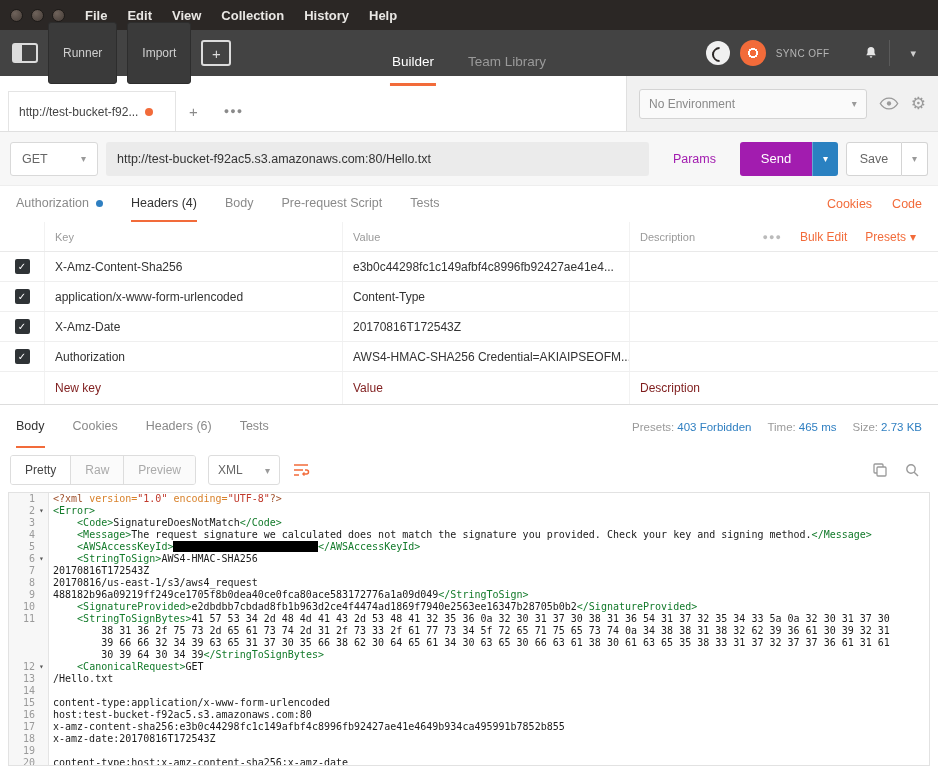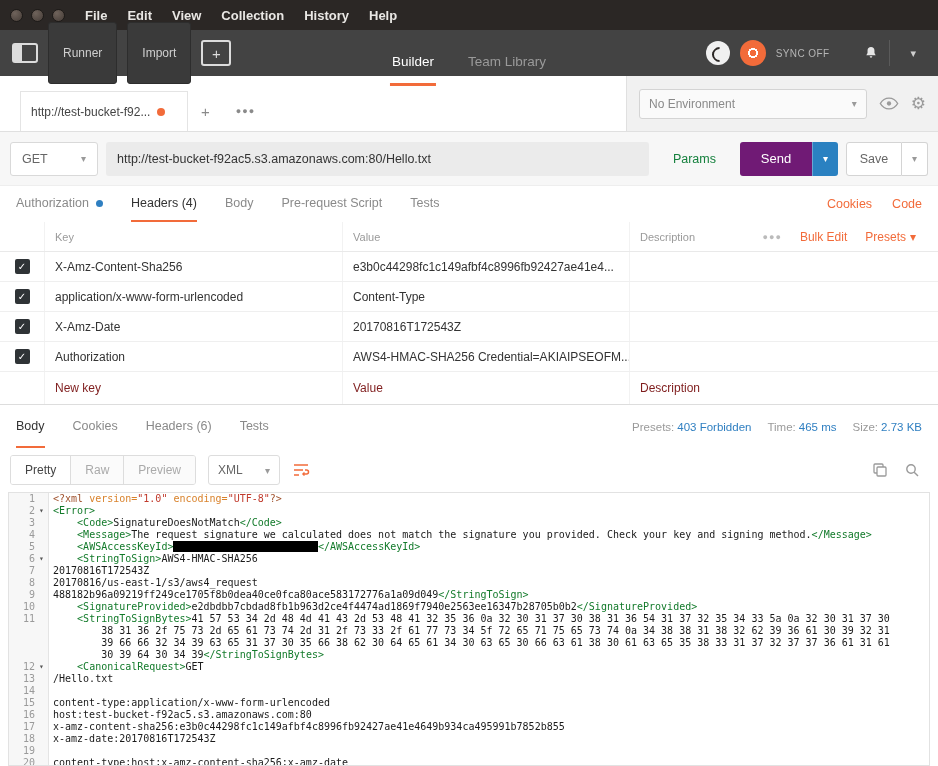--- a/index.html
+++ b/index.html
@@ -32,21 +32,21 @@
                         border:2.5px solid #2b2725; border-top-color:transparent; border-right-color:transparent;
                         transform:rotate(45deg); }
   .postman-logo { width:26px; height:26px; border-radius:50%;
     background:radial-gradient(circle at 50% 50%, #f26b3a 0 3px, #fff 3px 5px, #f26b3a 5px); }
   .sync { color:#b5b5b5; font-size:10px; letter-spacing:.4px; margin-right:24px; }
   .tb-sep { width:1px; height:26px; background:#5a5a5a; }
   .tb-caret { color:#cfcfcf; font-size:11px; padding:0 10px; }
 
   
   .tabstrip { height:56px; display:flex; border-bottom:1px solid #e0e0e0; background:#fff; }
-  .tabs-left { flex:1; display:flex; align-items:flex-end; padding-left:20px; }
+  .tabs-left { flex:1; display:flex; align-items:flex-end; padding-left:8px; }
   .req-tab { width:168px; height:40px; border:1px solid #e4e4e4; border-bottom:none; display:flex;
              align-items:center; padding:0 10px; gap:7px; font-size:12px; color:#444; background:#fff; }
   .tab-title { overflow:hidden; white-space:nowrap; text-overflow:ellipsis; }
   .dot-orange { width:8px; height:8px; border-radius:50%; background:#f26b3a; flex:none; }
   .tab-plus, .tab-more { height:40px; padding:0 13px; display:flex; align-items:center; color:#8a8a8a; font-size:15px; }
   .tab-more { font-size:9px; letter-spacing:1px; }
   .env-panel { width:312px; background:#f1f1f1; border-left:1px solid #e0e0e0; display:flex;
                align-items:center; padding:0 12px; gap:12px; }
   .env-select { flex:1; height:30px; background:#fafafa; border:1px solid #d4d4d4; border-radius:3px;
                 display:flex; align-items:center; justify-content:space-between; padding:0 9px;
@@ -56,24 +56,24 @@
   .gear { color:#9a9a9a; font-size:17px; line-height:1; }
 
   
   .request-bar { height:54px; background:#f7f7f7; display:flex; align-items:center; padding:0 10px; gap:8px;
                  border-bottom:1px solid #eee; }
   .method-select { width:88px; height:34px; background:#fff; border:1px solid #d9d9d9; border-radius:3px;
                    display:flex; align-items:center; justify-content:space-between; padding:0 11px;
                    color:#666; font-size:12.5px; }
   .url-input { flex:1; height:34px; background:#ebebeb; border:none; border-radius:3px; padding:0 11px;
                font-size:12.5px; color:#333; font-family:inherit; outline:none; }
-  .params-btn { height:34px; padding:0 16px; background:transparent; border:none; color:#15803d; font-size:12.5px;
+  .params-btn { height:34px; padding:0 16px; background:transparent; border:none; color:#a21caf; font-size:12.5px;
                 font-family:inherit; }
   .btn-group { display:flex; }
-  .send-btn { width:72px; height:34px; background:#701a75; color:#fff; border:none; border-radius:3px 0 0 3px;
+  .send-btn { width:72px; height:34px; background:#a21caf; color:#fff; border:none; border-radius:3px 0 0 3px;
               font-size:13px; font-family:inherit; }
   .send-caret { width:26px; height:34px; background:#2a81c1; border:none; border-left:1px solid rgba(255,255,255,.3);
                 border-radius:0 3px 3px 0; color:#fff; font-size:10px; }
   .save-btn { width:56px; height:34px; background:#fff; color:#666; border:1px solid #d4d4d4;
               border-radius:3px 0 0 3px; font-size:12.5px; font-family:inherit; }
   .save-caret { width:26px; height:34px; background:#fff; color:#9a9a9a; border:1px solid #d4d4d4; border-left:none;
                 border-radius:0 3px 3px 0; font-size:10px; }
 
   
   .req-tabs { height:36px; display:flex; align-items:center; padding:0 16px; gap:28px; background:#fff; }

